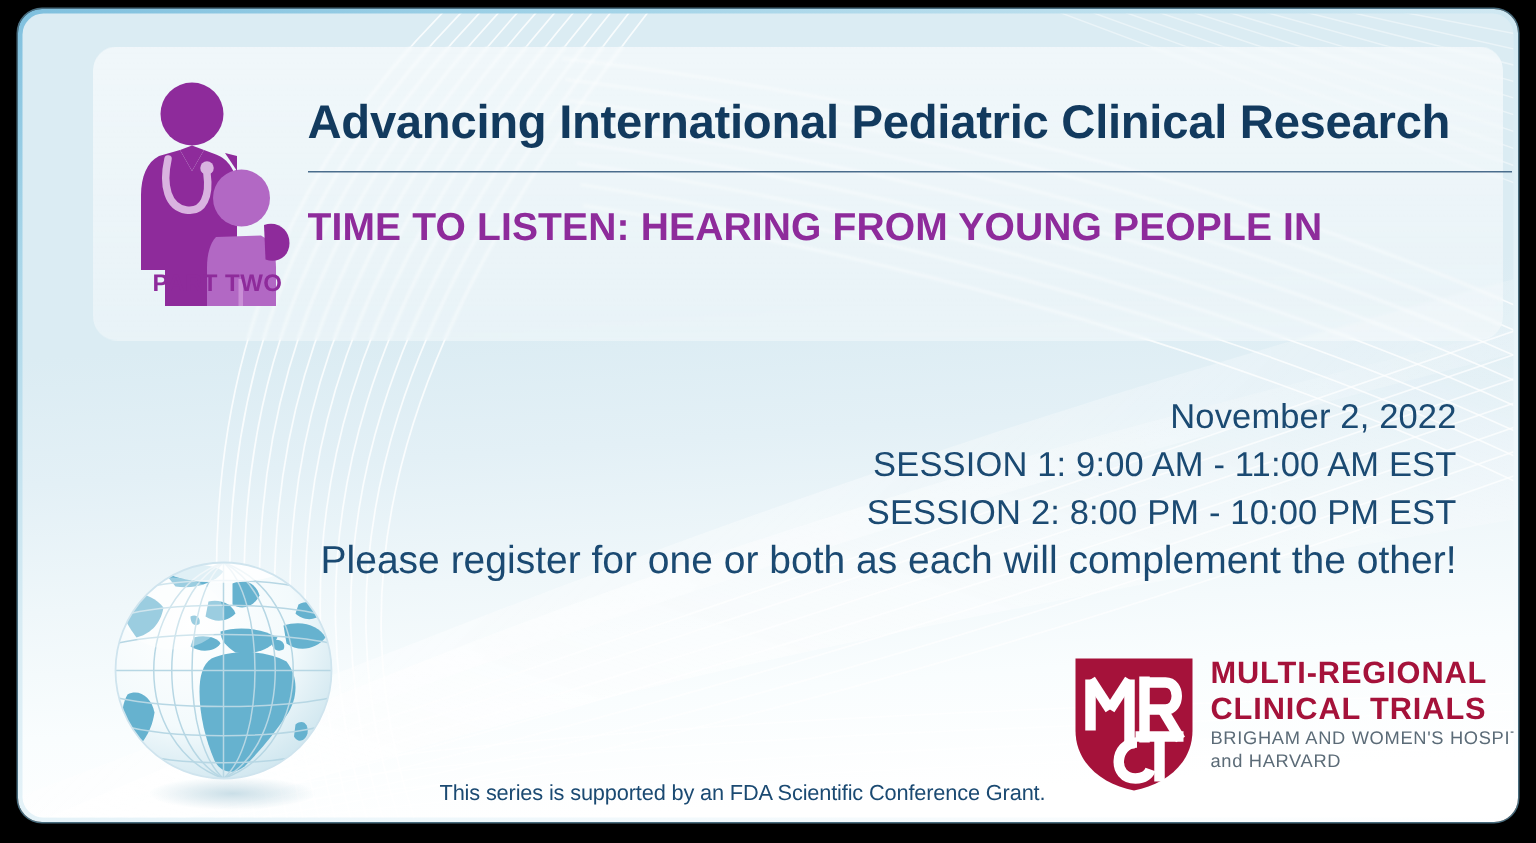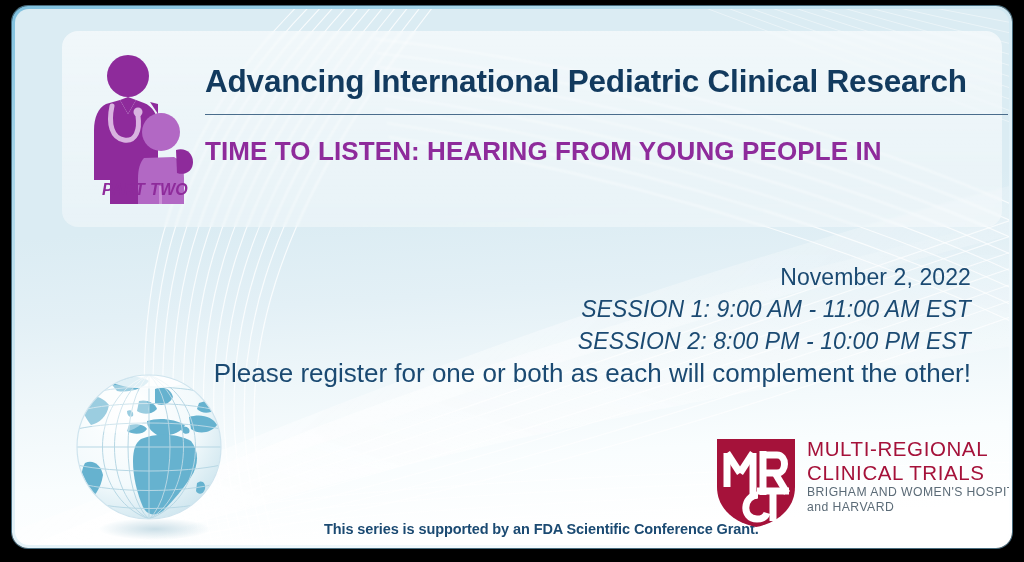--- a/index.html
+++ b/index.html
@@ -70,21 +70,20 @@
   }
   .part-two {
     position: absolute;
     left: 60px; top: 172px;
     width: 140px;
     text-align: center;
     color: #8e2b9b;
     font-size: 16px;
     font-weight: bold;
     letter-spacing: .3px;
-    font-style: italic;
   }
 
   
   .main-title {
     position: absolute;
     left: 190px; top: 54px;
     width: 800px;
     color: #123a5e;
     font-size: 31.5px;
     font-weight: bold;
@@ -118,21 +117,20 @@
   .session-date {
     font-size: 23px;
     line-height: 32px;
     letter-spacing: .1px;
   }
   .session-line {
     font-size: 23px;
     line-height: 32px;
     letter-spacing: .1px;
     white-space: nowrap;
-    font-style: italic;
   }
   .session-note {
     font-size: 26px;
     line-height: 32px;
     margin-top: 0;
     white-space: nowrap;
     text-align: right;
   }
 
   
@@ -141,24 +139,23 @@
     left: 48px; top: 358px;
     width: 178px; height: 178px;
   }
 
   
   .footer-credit {
     position: absolute;
     left: 278px; top: 512px;
     color: #1b4a72;
     font-size: 14.5px;
-    font-weight: bold;
+    font-weight: normal;
     letter-spacing: -.1px;
     white-space: nowrap;
-    margin-left: 31px;
   }
 
   
   .logo-wrap {
     position: absolute;
     left: 700px; top: 428px;
     width: 292px; height: 102px;
   }
   .logo-shield {
     position: absolute;
@@ -166,21 +163,21 @@
     width: 82px; height: 92px;
   }
   .logo-text {
     position: absolute;
     left: 92px; top: 0;
     width: 200px;
   }
   .logo-main1, .logo-main2 {
     color: #A5123A;
     font-size: 20.5px;
-    font-weight: normal;
+    font-weight: bold;
     letter-spacing: .6px;
     line-height: 24px;
     white-space: nowrap;
   }
   .logo-sub {
     color: #5b6b77;
     font-size: 12.2px;
     letter-spacing: .45px;
     line-height: 15.4px;
     white-space: nowrap;

